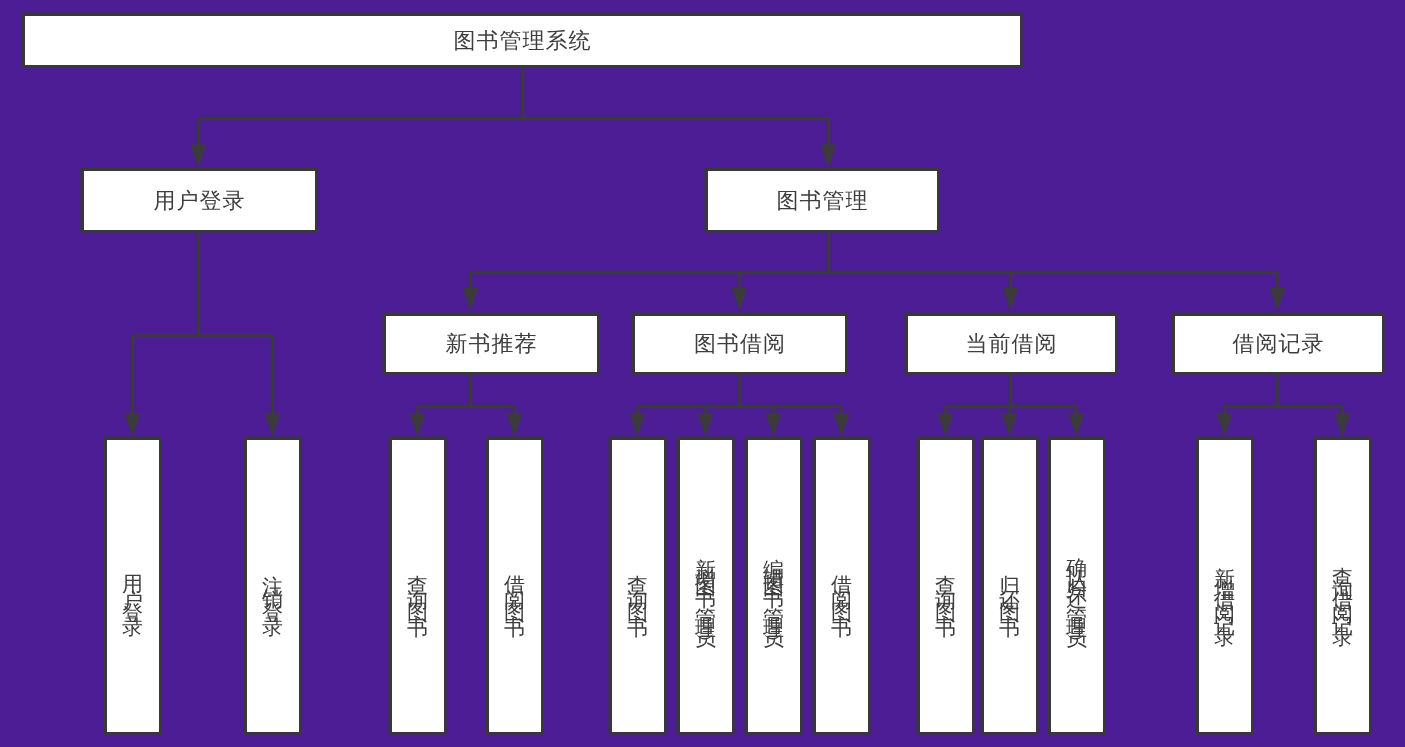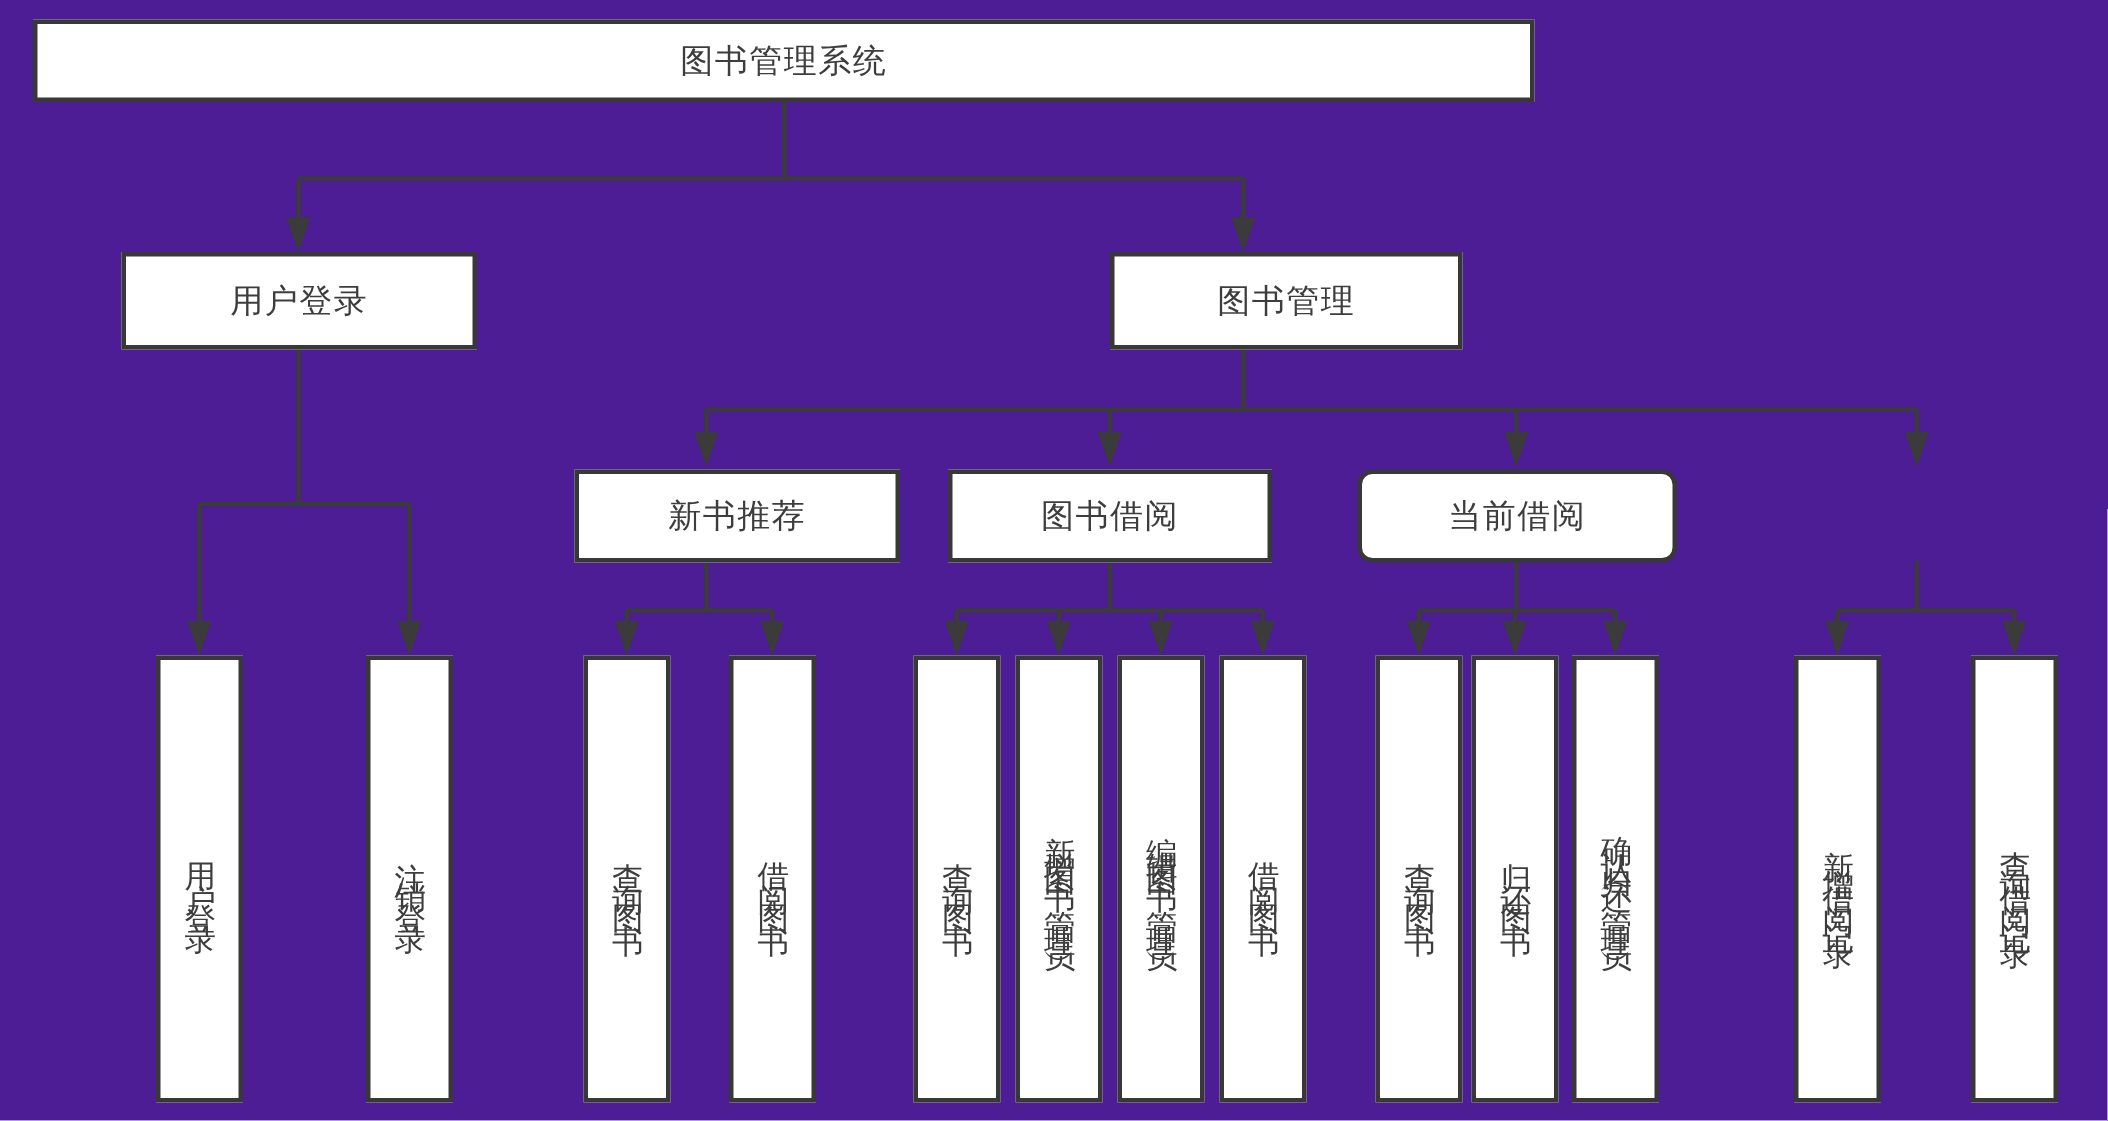--- a/index.html
+++ b/index.html
@@ -74,32 +74,35 @@
          M1217 414 L1233 414 L1225 437 Z M1335 414 L1351 414 L1343 437 Z"></path>
   </svg>
 
   <div class="node" style="left:22px; top:13px; width:1001px; height:55px;">
     <span class="label">图书管理系统</span>
   </div>
 
   <div class="node" style="left:81px; top:168px; width:237px; height:65px;">
     <span class="label">用户登录</span>
   </div>
-  <div class="node" style="left:740px; top:168px; width:235px; height:65px;">
+  <div class="node" style="left:705px; top:168px; width:235px; height:65px;">
     <span class="label">图书管理</span>
   </div>
 
   <div class="node" style="left:383px; top:313px; width:217px; height:62px;">
     <span class="label">新书推荐</span>
   </div>
   <div class="node" style="left:632px; top:313px; width:216px; height:62px;font-family:Liberation Serif, serif;">
     <span class="label">图书借阅</span>
   </div>
-  <div class="node" style="left:905px; top:313px; width:213px; height:62px;border-radius:10px;">
+  <div class="node" style="left:905px; top:313px; width:213px; height:62px;">
     <span class="label">当前借阅</span>
+  </div>
+  <div class="node" style="left:1172px; top:313px; width:213px; height:62px;">
+    <span class="label">借阅记录</span>
   </div>
 
   <div class="node leaf" style="left:104px; top:437px; width:58px; height:298px;">
     <span class="label">用户登录</span>
   </div>
   <div class="node leaf" style="left:244px; top:437px; width:58px; height:298px;">
     <span class="label">注销登录</span>
   </div>
 
   <div class="node leaf" style="left:389px; top:437px; width:58px; height:298px;">

